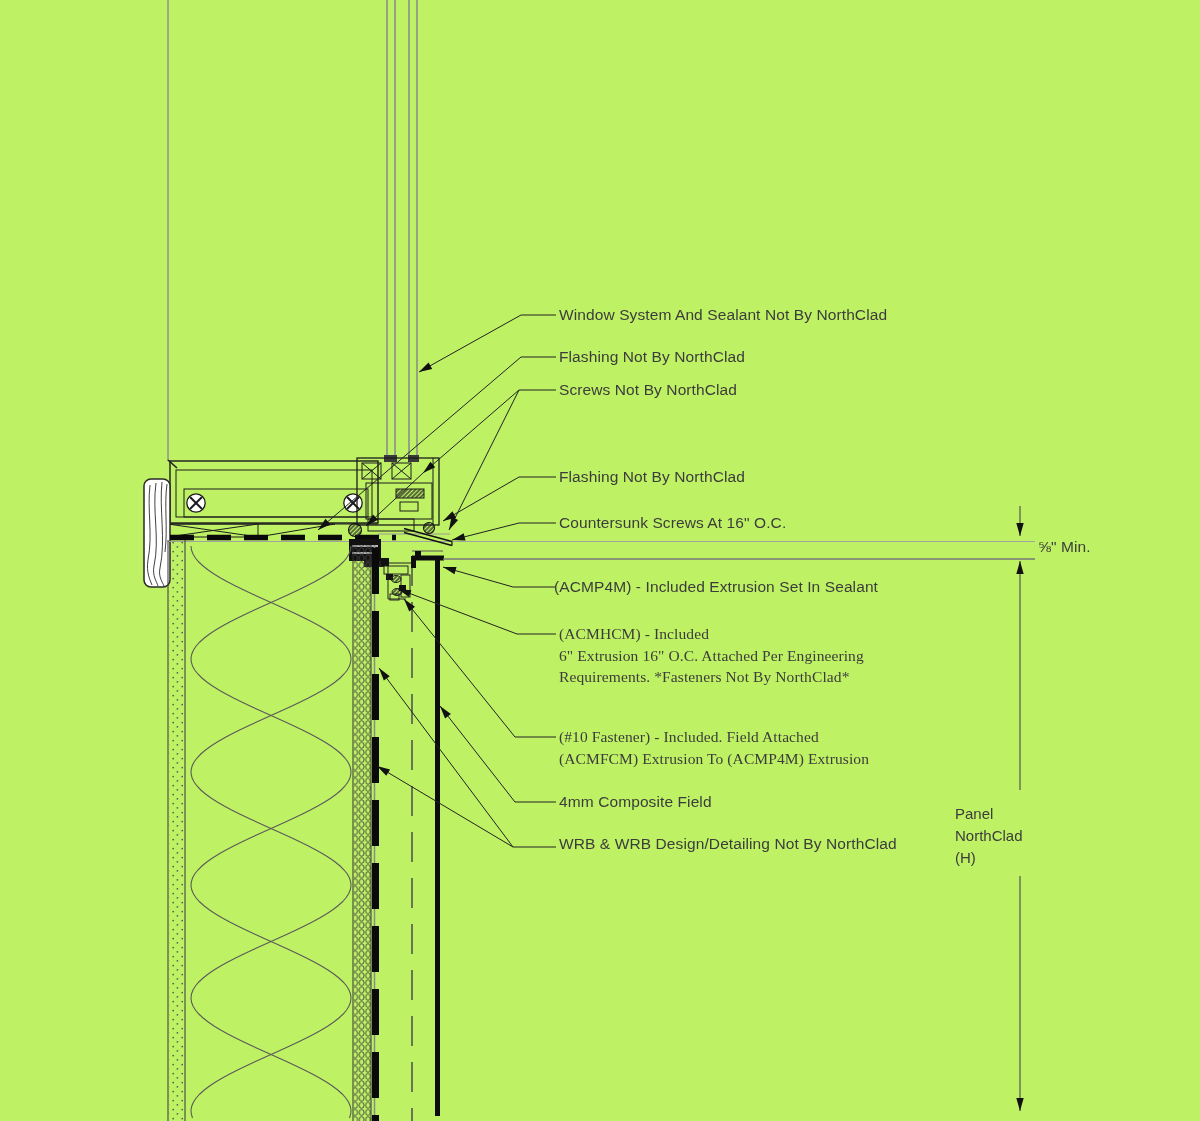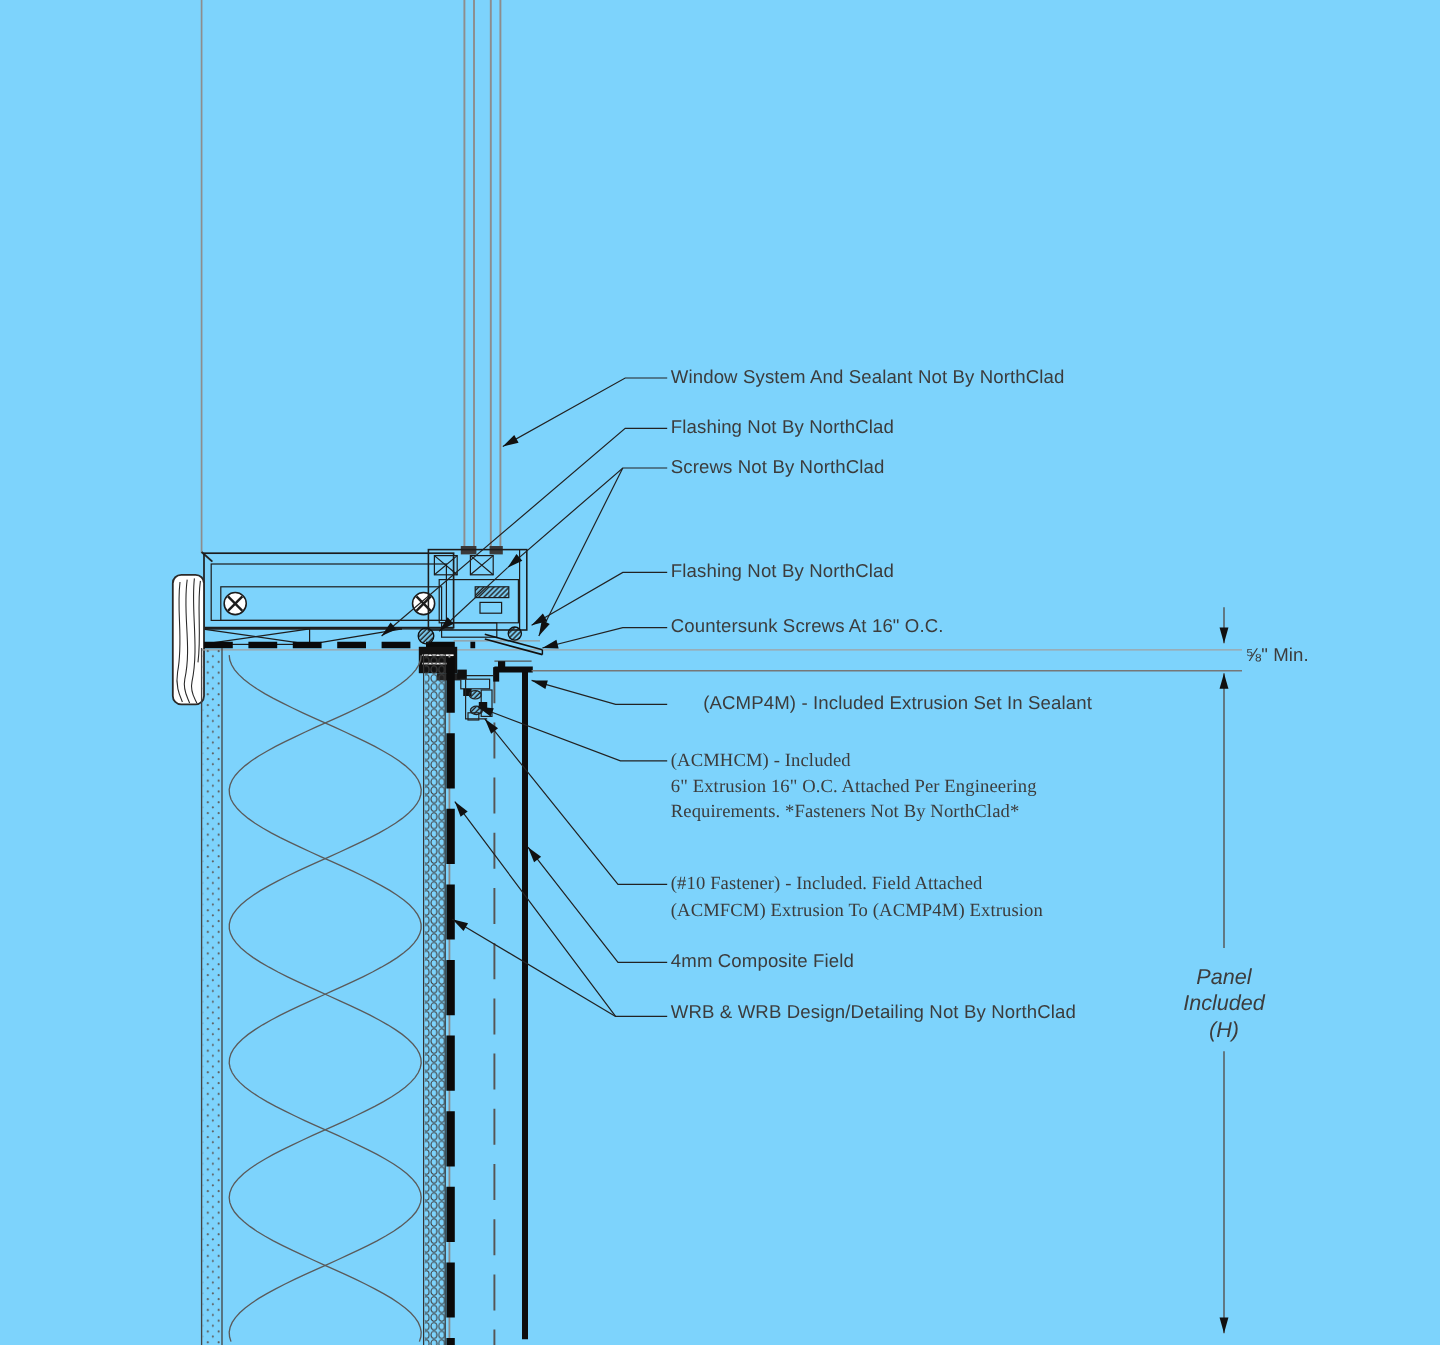--- a/index.html
+++ b/index.html
@@ -1,29 +1,29 @@
 <!DOCTYPE html>
 <html><head>
 <meta charset="utf-8">
 <style>
   html,body{margin:0;padding:0;background:#ffffff;}
   #stage{
-    position:relative;width:1200px;height:1121px;background:#7dd3fc;overflow:hidden;
+    position:relative;width:1200px;height:1121px;background:#bef264;overflow:hidden;
     font-family:"Liberation Sans", sans-serif;
   }
   #linework{position:absolute;left:0;top:0;}
   .callout{
     position:absolute;white-space:nowrap;color:#3c3c3c;
     font-size:15.5px;line-height:20px;letter-spacing:.1px;
   }
   .callout.multi{line-height:21.5px;font-family:Liberation Serif, serif;}
   .callout.multi span{display:block;}
   .dim-label{
-    position:absolute;color:#3c3c3c;font-size:18px;line-height:22px;
-    text-align:center;white-space:nowrap;font-style:italic;
+    position:absolute;color:#3c3c3c;font-size:15px;line-height:22px;
+    text-align:left;white-space:nowrap;
   }
 </style>
 </head>
 <body>
 
 <div id="stage">
 
 <svg id="linework" width="1200" height="1121" viewBox="0 0 1200 1121">
   <defs>
     <marker id="arr" viewBox="0 0 14 10" refX="13.5" refY="5" markerWidth="14" markerHeight="10" markerUnits="userSpaceOnUse" orient="auto">
@@ -202,36 +202,36 @@
   <div class="callout" style="left:559px;top:347px">Flashing Not By NorthClad</div>
 
   <div class="callout" style="left:559px;top:380px">Screws Not By NorthClad</div>
 
   <div class="callout" style="left:559px;top:467px">Flashing Not By NorthClad</div>
 
   <div class="callout" style="left:559px;top:513px">Countersunk Screws At 16" O.C.</div>
 
   <div class="callout" style="left:1038px;top:537px">⅝" Min.</div>
 
-  <div class="callout" style="left:586px;top:577px">(ACMP4M) - Included Extrusion Set In Sealant</div>
+  <div class="callout" style="left:554px;top:577px">(ACMP4M) - Included Extrusion Set In Sealant</div>
 
   <div class="callout multi" style="left:559px;top:623px">
     <span>(ACMHCM) - Included</span>
     <span>6" Extrusion 16" O.C. Attached Per Engineering</span>
     <span>Requirements. *Fasteners Not By NorthClad*</span>
   </div>
 
   <div class="callout multi" style="left:559px;top:726px">
     <span>(#10 Fastener) - Included. Field Attached</span>
     <span>(ACMFCM) Extrusion To (ACMP4M) Extrusion</span>
   </div>
 
   <div class="callout" style="left:559px;top:792px">4mm Composite Field</div>
 
   <div class="callout" style="left:559px;top:834px">WRB &amp; WRB Design/Detailing Not By NorthClad</div>
 
   <div class="dim-label" style="left:955px;top:803px;width:130px">
     <span style="display:block">Panel</span>
-    <span style="display:block">Included</span>
+    <span style="display:block">NorthClad</span>
     <span style="display:block">(H)</span>
   </div>
 
 </div>
 
 </body></html>

